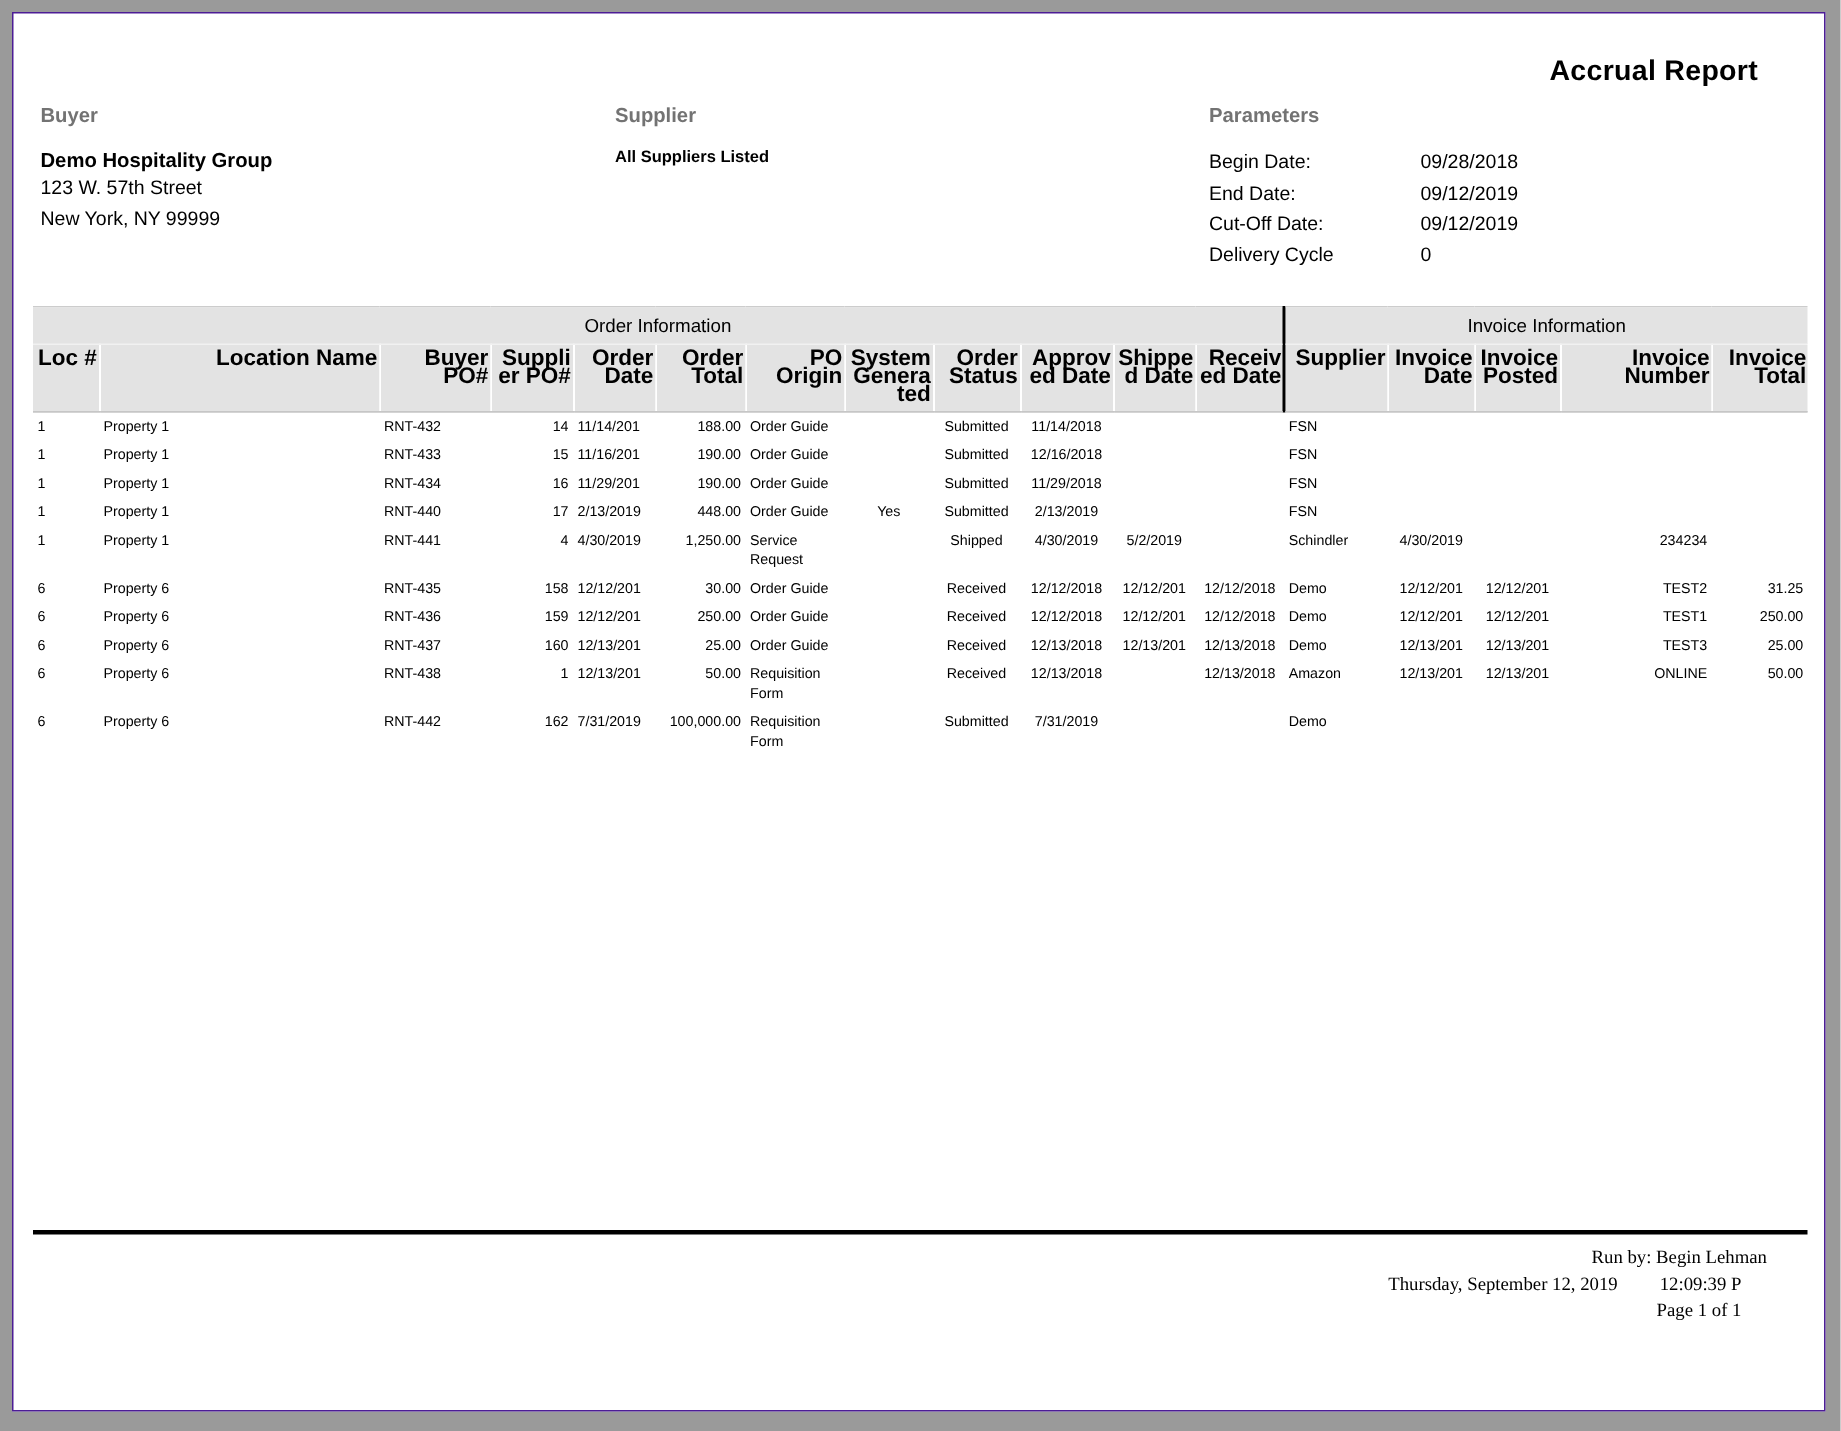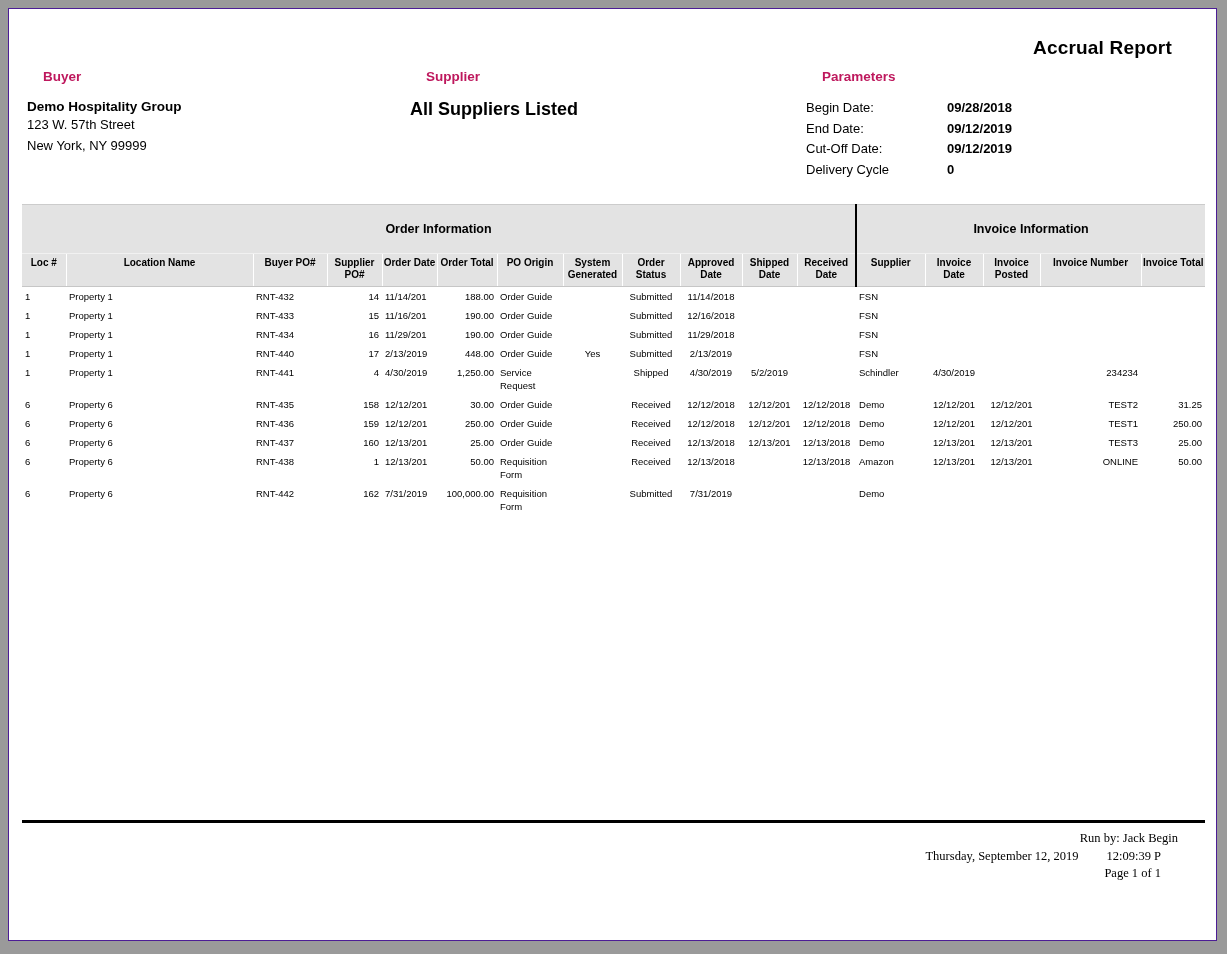--- a/index.html
+++ b/index.html
@@ -14,39 +14,39 @@
     background:#ffffff;border:1px solid #4c1d95;box-sizing:border-box;
   }
   .report-title{
     position:absolute;top:28px;right:44px;
     font-size:19px;font-weight:bold;letter-spacing:0.2px;
   }
   .hdr-block{position:absolute;top:60px;}
   .hdr-buyer{left:18px;}
   .hdr-supplier{left:401px;}
   .hdr-params{left:797px;}
-  .section-label{font-size:13.5px;font-weight:bold;color:#be185d;margin-left:16px;}
+  .section-label{font-size:13.5px;font-weight:bold;color:#737373;}
   .company-name{font-size:13.5px;font-weight:bold;margin-top:15px;}
   .addr-line{font-size:13px;line-height:21px;}
-  .supplier-value{font-size:18px;font-weight:bold;margin-top:15px;}
+  .supplier-value{font-size:11px;font-weight:bold;margin-top:15px;}
   .param-rows{margin-top:14px;}
   .param-row{display:flex;font-size:13px;line-height:20.5px;}
   .param-label{width:141px;}
-  .param-value{font-weight:bold;}
+  .param-value{font-weight:normal;}
 
   .report-table-wrap{position:absolute;left:13px;top:195px;}
   table.report{border-collapse:collapse;table-layout:fixed;width:1183px;}
   table.report th, table.report td{overflow:hidden;word-wrap:break-word;}
   tr.group-row th{
-    background:#e3e3e3;font-size:12.5px;font-weight:bold;text-align:center;
+    background:#e3e3e3;font-size:12.5px;font-weight:normal;text-align:center;
     height:24px;border-top:1px solid #cccccc;border-bottom:1px solid #f1f1f1;
-    padding:12px;
+    padding:0;
   }
   tr.col-row th{
-    background:#e3e3e3;font-size:10px;font-weight:bold;text-align:center;
+    background:#e3e3e3;font-size:15px;font-weight:bold;text-align:right;
     vertical-align:top;padding:3px 1px 5px;line-height:12px;
     border-left:1px solid #ffffff;border-bottom:1px solid #c6c6c6;
   }
   tr.col-row th:first-child{border-left:none;}
   .black-divider{border-right:2px solid #000000 !important;}
   tbody td{
     font-size:9.5px;line-height:13px;vertical-align:top;
     padding:3px 3px;background:#ffffff;
   }
   .al{text-align:left;}
@@ -341,18 +341,18 @@
             <td class="ar"></td>
             <td class="ar"></td>
           </tr>
         </tbody>
     </table>
   </div>
 
   <div class="footer-rule"></div>
 
   <div class="report-footer">
-    <div class="footer-line1">Run by: Jack Begin</div>
+    <div class="footer-line1">Run by: Begin Lehman</div>
     <div class="footer-line2"><span>Thursday, September 12, 2019</span><span class="footer-time">12:09:39 P</span></div>
     <div class="footer-line3">Page 1 of 1</div>
   </div>
 
 </div>
 
 </body></html>

